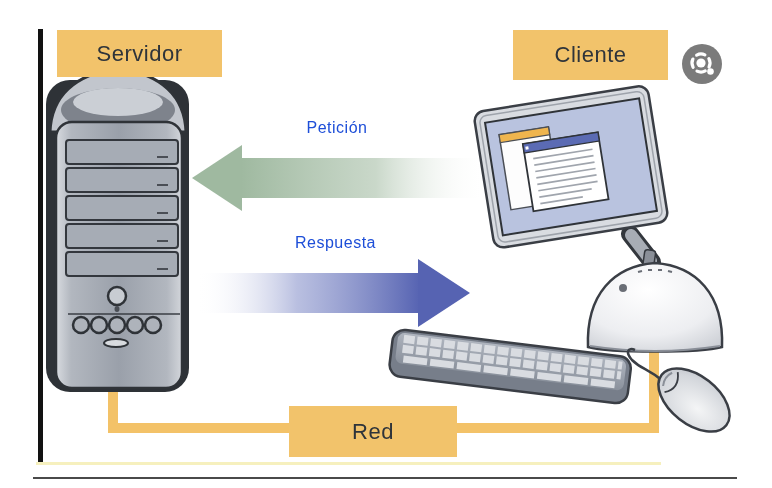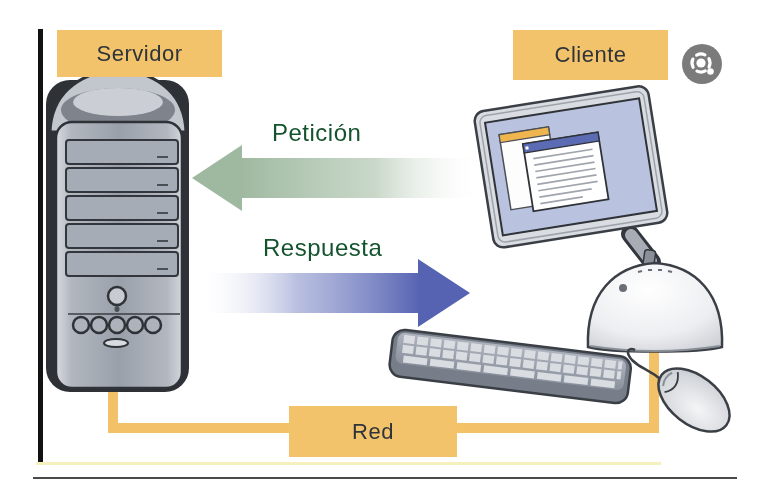--- a/index.html
+++ b/index.html
@@ -6,21 +6,21 @@
   #stage{
     position:relative;width:772px;height:488px;overflow:hidden;background:#ffffff;
     font-family:"Liberation Sans",sans-serif;
   }
   .abs{position:absolute;}
   .badge{
     position:absolute;background:#F2C36B;display:flex;align-items:center;justify-content:center;
     color:#2F343A;font-size:22px;letter-spacing:.5px;font-weight:400;
   }
   .arrow-label{
-    position:absolute;color:#14532d;font-size:24px;letter-spacing:.5px;font-weight:400;
+    position:absolute;color:#1d4ed8;font-size:16px;letter-spacing:.5px;text-align:center;font-weight:400;
   }
   #left-bar{left:38px;top:29px;width:5px;height:436px;background:#121212;}
   #yellow-line{left:36px;top:462px;width:625px;height:3px;background:#F6F0BE;}
   #gray-line{left:33px;top:477px;width:704px;height:2px;background:#4A4A4A;}
   #lens-btn{
     left:681px;top:43px;width:42px;height:42px;border:none;padding:0;background:transparent;cursor:pointer;
   }
   svg{display:block;}
 </style>
 </head>

